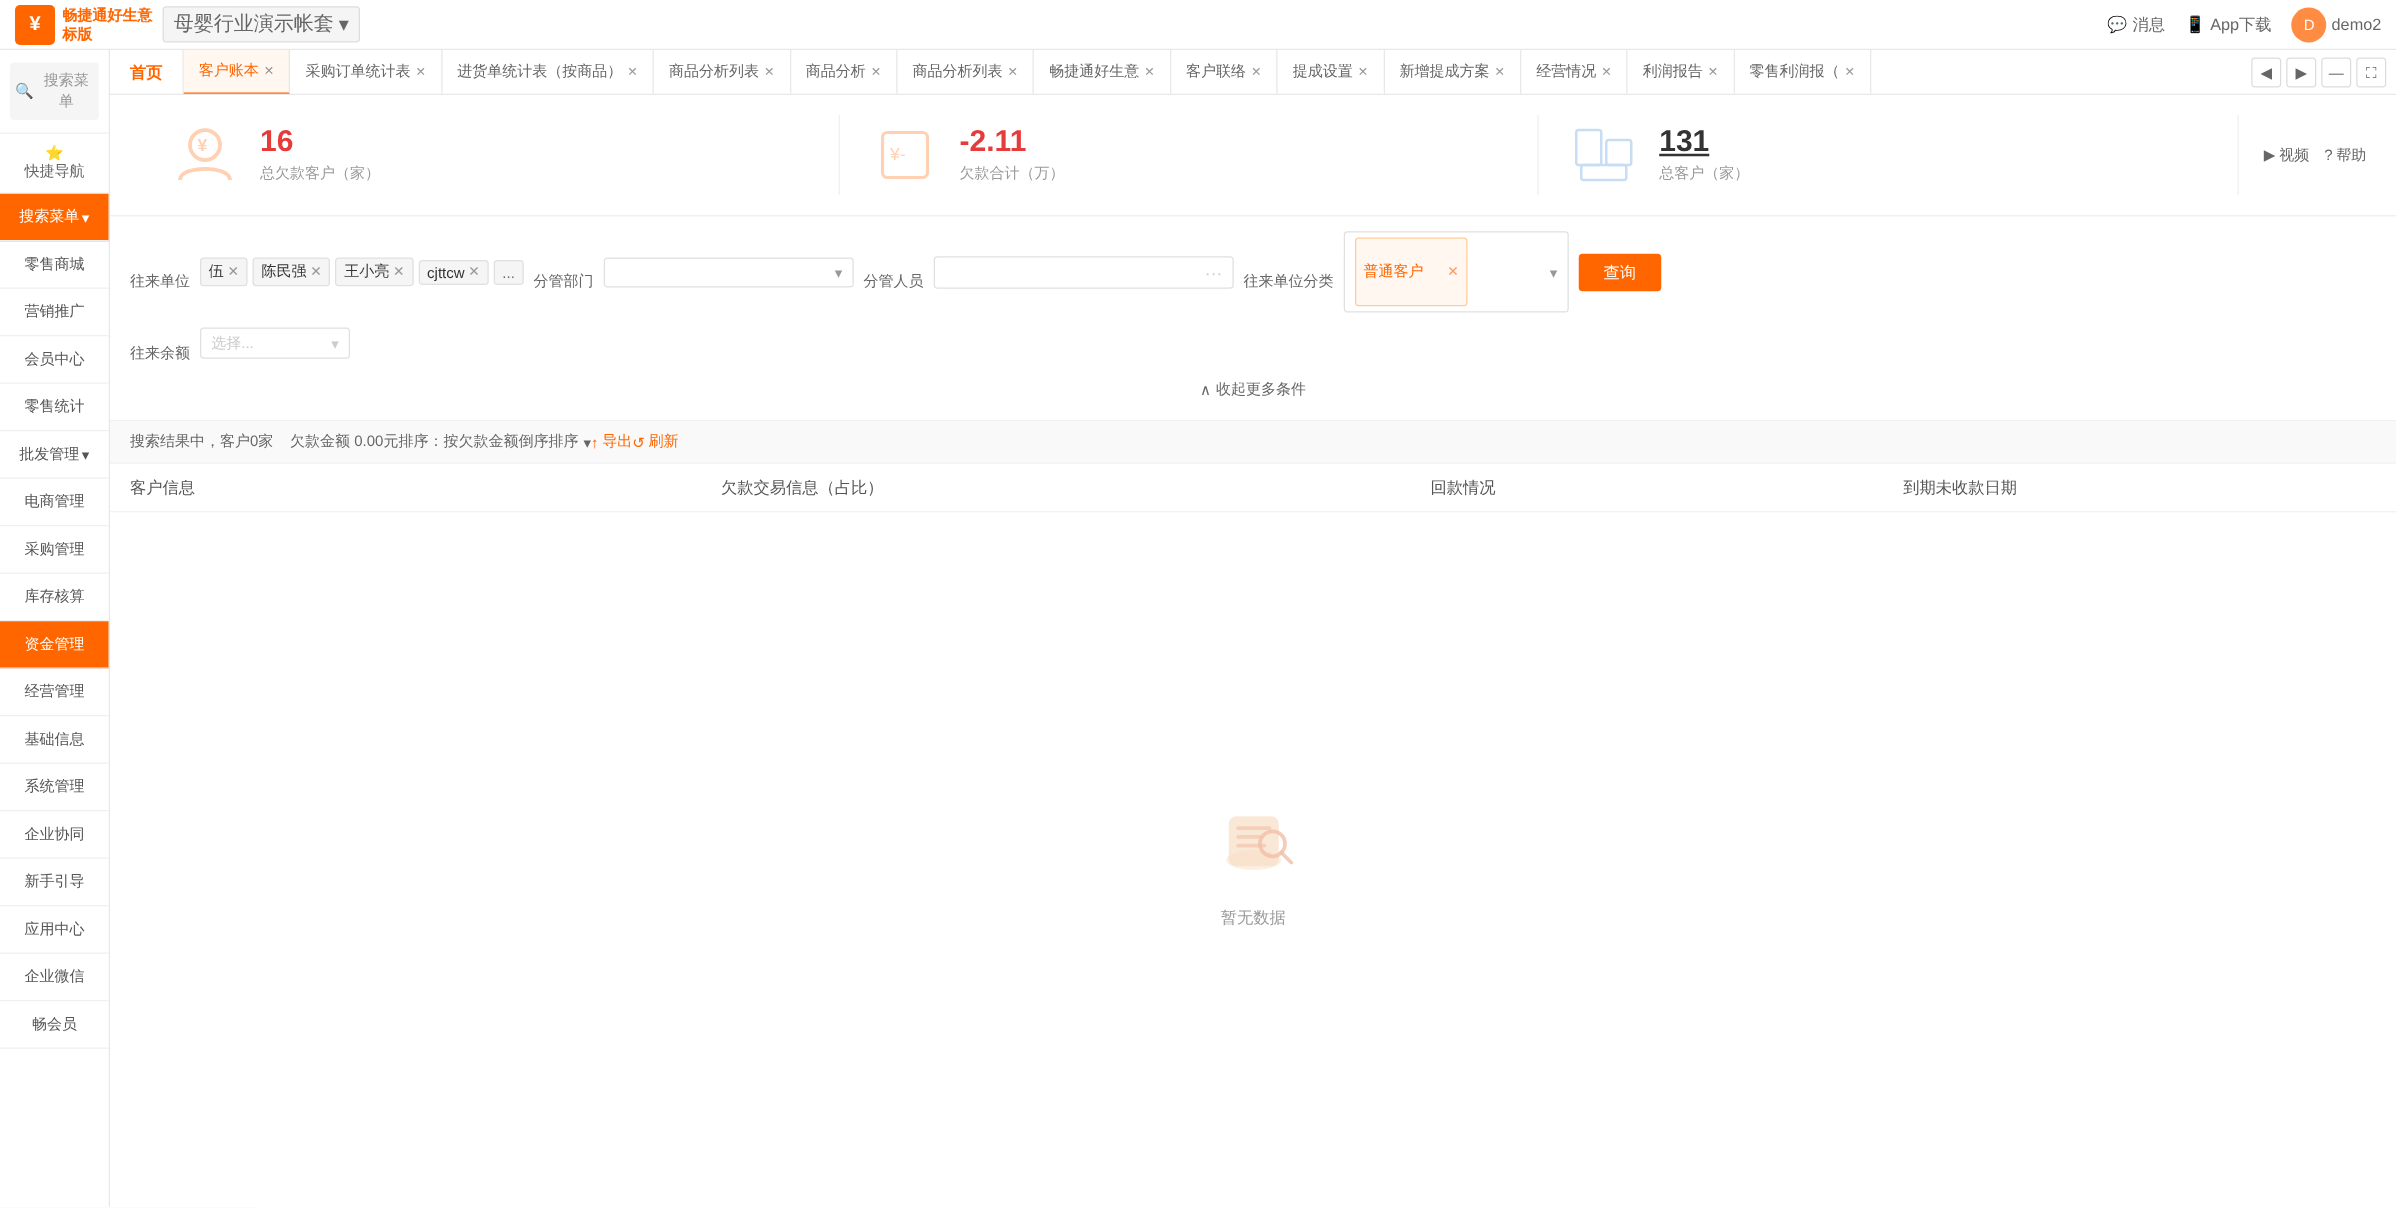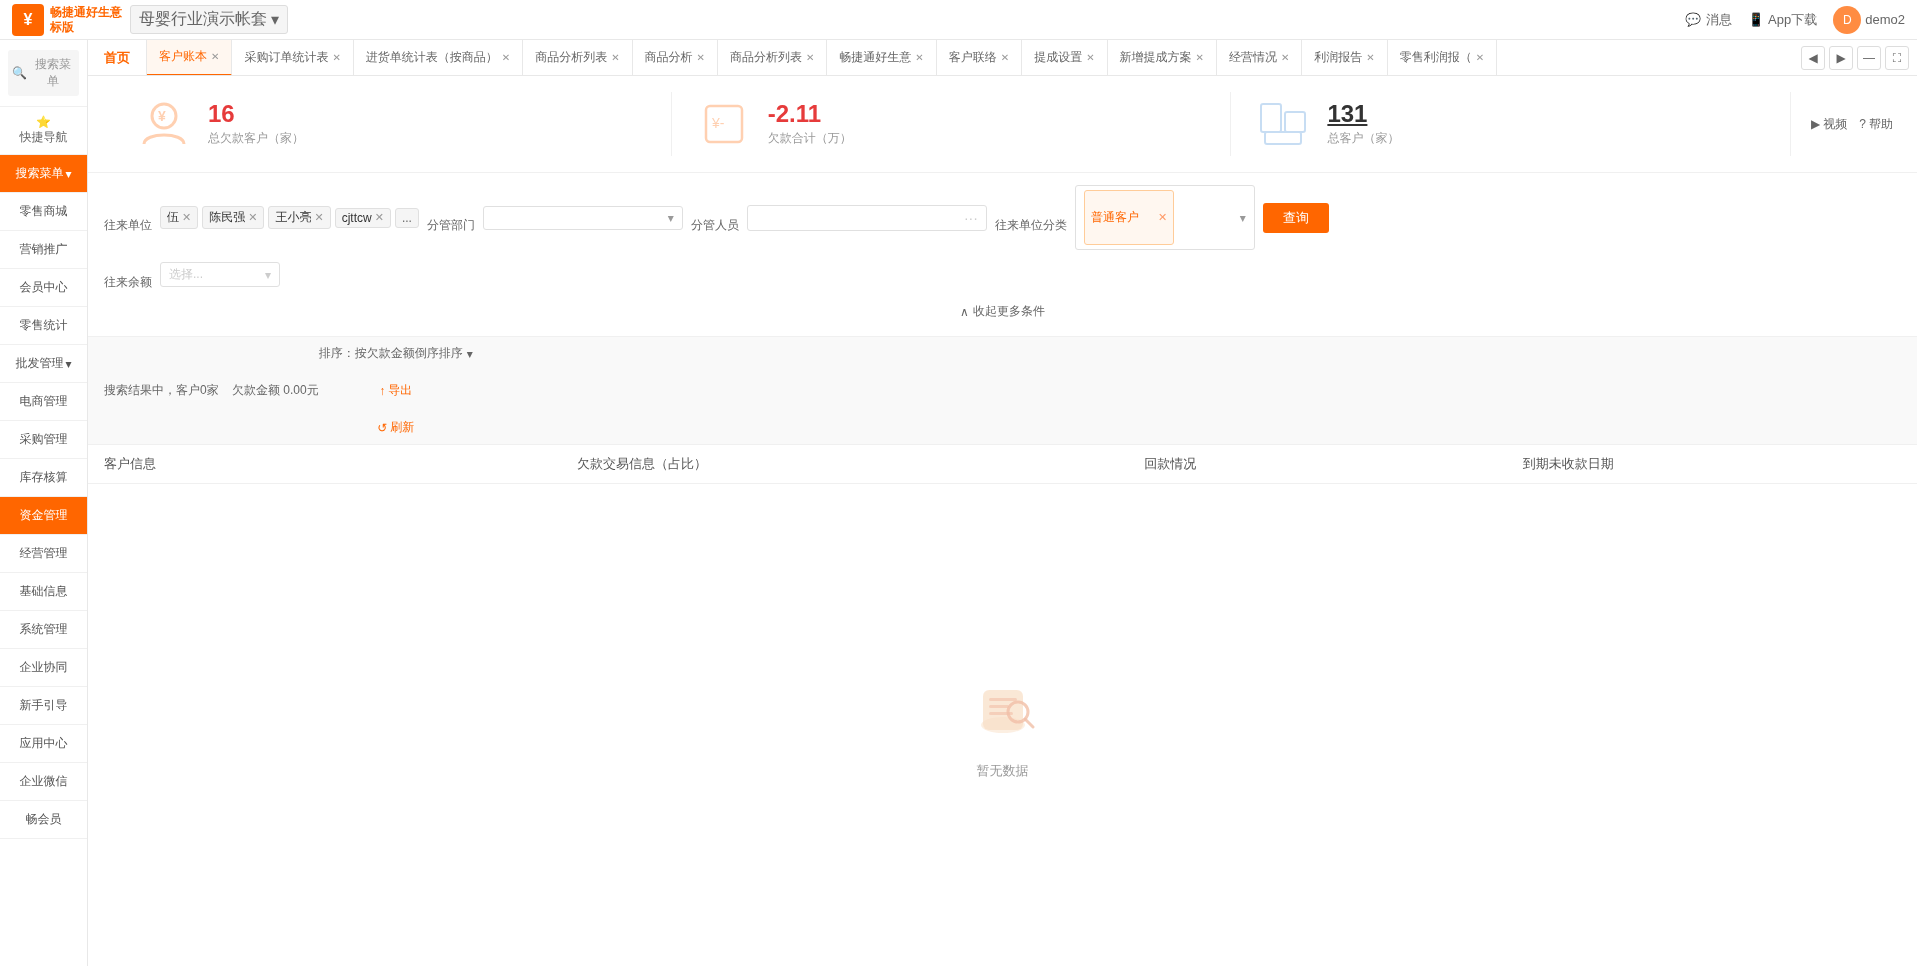--- a/index.html
+++ b/index.html
@@ -60,21 +60,21 @@
     .filter-tags { display: flex; align-items: center; gap: 4px; flex-wrap: wrap; }
     .filter-tag { background: #f5f5f5; border: 1px solid #e0e0e0; border-radius: 3px; padding: 2px 6px; font-size: 12px; display: flex; align-items: center; gap: 3px; }
     .filter-tag .x { cursor: pointer; color: #999; font-size: 11px; }
     .more-tags-btn { background: #f5f5f5; border: 1px solid #e0e0e0; border-radius: 3px; padding: 2px 6px; font-size: 12px; cursor: pointer; color: #666; }
     .filter-select { display: flex; align-items: center; border: 1px solid #e0e0e0; border-radius: 3px; padding: 4px 8px; min-width: 160px; cursor: pointer; background: #fff; font-size: 12px; color: #999; justify-content: space-between; }
     .filter-select-wide { min-width: 240px; }
     .collapse-btn { display: flex; align-items: center; gap: 4px; cursor: pointer; font-size: 12px; color: #666; justify-content: center; padding: 4px; }
 
     
     .search-result-bar { background: #f9f9f9; padding: 8px 16px; display: flex; align-items: center; border-bottom: 1px solid #f0f0f0; font-size: 12px; color: #666; }
-    .search-result-bar-right { display: flex; align-items: center; gap: 20px; flex-direction: column; }
+    .search-result-bar-right { display: flex; align-items: center; gap: 0; }
     .sort-btn { display: flex; align-items: center; gap: 4px; cursor: pointer; }
     .action-btn { display: flex; align-items: center; gap: 3px; cursor: pointer; color: #ff6600; }
 
     
     .table-header { display: flex; background: #fff; padding: 10px 16px; border-bottom: 1px solid #f0f0f0; font-size: 13px; color: #555; font-weight: 500; }
     .table-col-1 { flex: 2.5; }
     .table-col-2 { flex: 3; }
     .table-col-3 { flex: 2; }
     .table-col-4 { flex: 2; }
 

